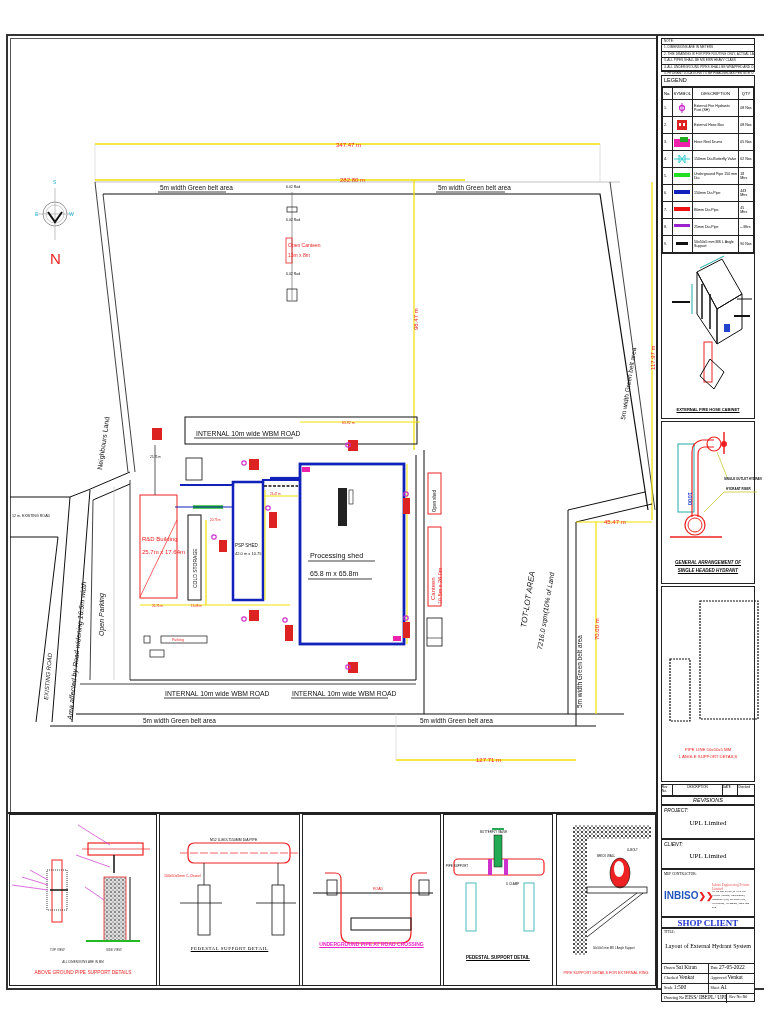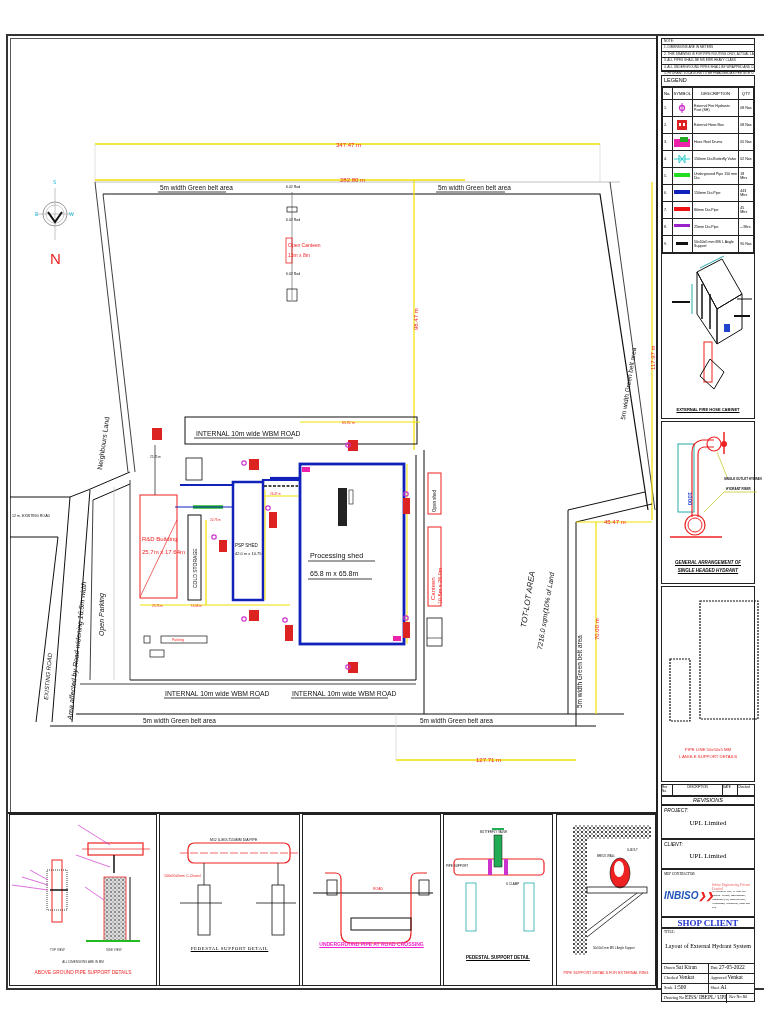--- a/index.html
+++ b/index.html
@@ -385,21 +385,21 @@
   <div class="tb-box" style="top:769px;height:34px;">
     <div class="label-sm">PROJECT:</div>
     <div class="tb-center" style="padding-top:5px;">UPL Limited</div>
   </div>
 
   <div class="tb-box" style="top:803px;height:30px;">
     <div class="label-sm">CLIENT:</div>
     <div class="tb-center" style="padding-top:4px;">UPL Limited</div>
   </div>
 
-  <div class="tb-box" style="top:833px;height:48px;font-style:italic;">
+  <div class="tb-box" style="top:833px;height:48px;">
     <div style="font-size:3.5px;padding:2px;font-family:'Liberation Serif',serif;">MEP CONTRACTOR:</div>
     <div style="position:absolute;left:2px;top:20px;font-size:10px;font-weight:bold;color:#2255bb;">
       <span>INBISO</span><span style="color:#e22;font-size:9px;">❯❯</span>
     </div>
     <div style="position:absolute;left:50px;top:13px;right:2px;font-size:3.5px;color:#e55;font-family:'Liberation Serif',serif;">Inbiso Engineering Private Limited</div>
     <div style="position:absolute;left:50px;top:20px;right:2px;font-size:2.8px;line-height:4px;font-family:'Liberation Serif',serif;">Sy No 608 &amp; 609, &amp; Near Sai Geetha Ashram, Dowlaiguda, Shamirpet (M), Medchal Dist, Hyderabad, Telangana, India 500 078</div>
   </div>
 
   <div class="tb-box" style="top:881px;height:11px;">
     <div class="shop">SHOP CLIENT</div>

